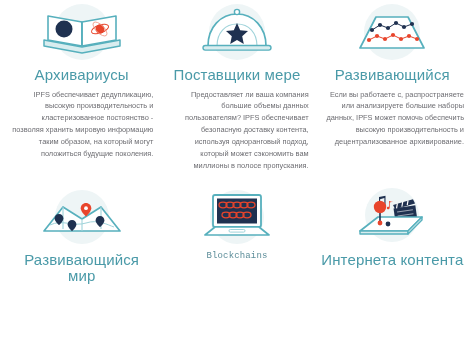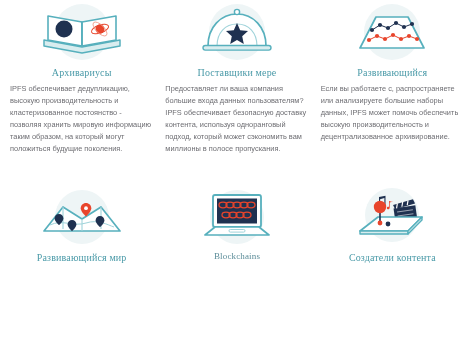--- a/index.html
+++ b/index.html
@@ -34,38 +34,38 @@
     height: 62px;
     display: flex;
     align-items: center;
     justify-content: center;
     position: relative;
   }
   .icon-wrap svg {
     display: block;
   }
   .card-title {
-    font-family: Liberation Serif, serif;
-    font-size: 10px;
+    font-family: Liberation Sans, sans-serif;
+    font-size: 15px;
     color: #4a9aa8;
     text-align: center;
     margin: 3px 0 5px 0;
     letter-spacing: 0.15px;
     line-height: 1.1;
   }
   .card-title.sans {
-    font-family: Liberation Serif, serif;
+    font-family: Liberation Mono, monospace;
     font-size: 9px;
     color: #5c8d99;
   }
   .card-body {
     font-size: 7.4px;
     line-height: 1.62;
     color: #6d6d72;
-    text-align: left;
+    text-align: right;
     margin: 0;
     max-width: 148px;
   }
   
   .row2 .icon-wrap {
     height: 66px;
   }
 </style>
 </head>
 <body>
@@ -103,21 +103,21 @@
         <path d="M26 44 C26 31 34 22 46 22 C58 22 66 31 66 44" fill="none" stroke="#9fd3da" stroke-width="1.1"></path>
 
         <circle cx="46" cy="10" r="2.6" fill="#ffffff" stroke="#57b0bd" stroke-width="1.4"></circle>
 
         <rect x="12" y="43.5" width="68" height="4.6" rx="2.3" fill="#d9edef" stroke="#57b0bd" stroke-width="1.4"></rect>
 
         <path d="M46 21 L49.2 28.2 L57 29.1 L51.2 34.3 L52.8 42 L46 38.1 L39.2 42 L40.8 34.3 L35 29.1 L42.8 28.2 Z" fill="#1f3150"></path>
       </svg>
     </div>
     <div class="card-title">Поставщики мере</div>
-    <p class="card-body">Предоставляет ли ваша компания большие входа данных пользователям? IPFS обеспечивает безопасную доставку контента, используя одноранговый подход, который может сэкономить вам миллионы в полосе пропускания.</p>
+    <p class="card-body">Предоставляет ли ваша компания большие объемы данных пользователям? IPFS обеспечивает безопасную доставку контента, используя одноранговый подход, который может сэкономить вам миллионы в полосе пропускания.</p>
   </div>
 
   <div class="feature-card">
     <div class="icon-wrap">
       <svg width="92" height="62" viewBox="0 0 92 62">
         <circle cx="46" cy="30" r="28" fill="#eef5f6"></circle>
 
         <path d="M30 15 L62 15 L78 46 L14 46 Z" fill="#ffffff" stroke="#57b0bd" stroke-width="1.7" stroke-linejoin="round"></path>
 
         <polyline points="26,28 34,23 42,26 50,21 58,25 66,22" fill="none" stroke="#1f3150" stroke-width="1"></polyline>
@@ -226,16 +226,16 @@
         <path d="M14 46 L32 32 L76 32 L62 46 Z" fill="#ffffff" stroke="#57b0bd" stroke-width="1.7" stroke-linejoin="round"></path>
         <path d="M14 46 L14 49 L62 49 L62 46 Z" fill="#d9edef" stroke="#57b0bd" stroke-width="1.4" stroke-linejoin="round"></path>
         <path d="M62 46 L76 32 L76 35 L62 49 Z" fill="#d9edef" stroke="#57b0bd" stroke-width="1.4" stroke-linejoin="round"></path>
 
         <line x1="34" y1="38" x2="34" y2="25" stroke="#1f3150" stroke-width="1.6"></line>
         <circle cx="34" cy="22" r="6.2" fill="#e8452c"></circle>
         <circle cx="34" cy="38" r="2.4" fill="#e8452c"></circle>
         <circle cx="42" cy="39" r="2.4" fill="#1f3150"></circle>
       </svg>
     </div>
-    <div class="card-title">Создатели контента</div>
+    <div class="card-title">Интернета контента</div>
   </div>
 
 </div>
 
 </body></html>

